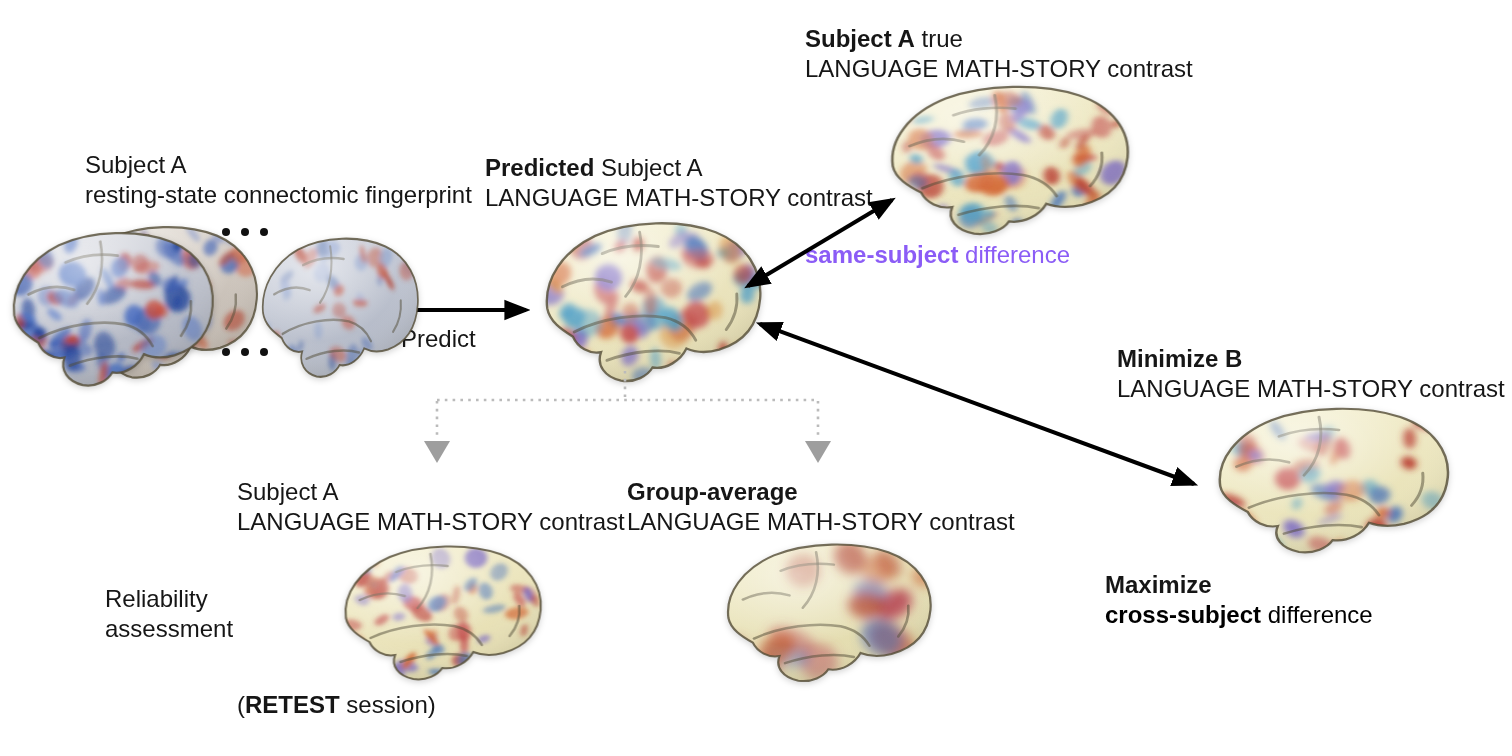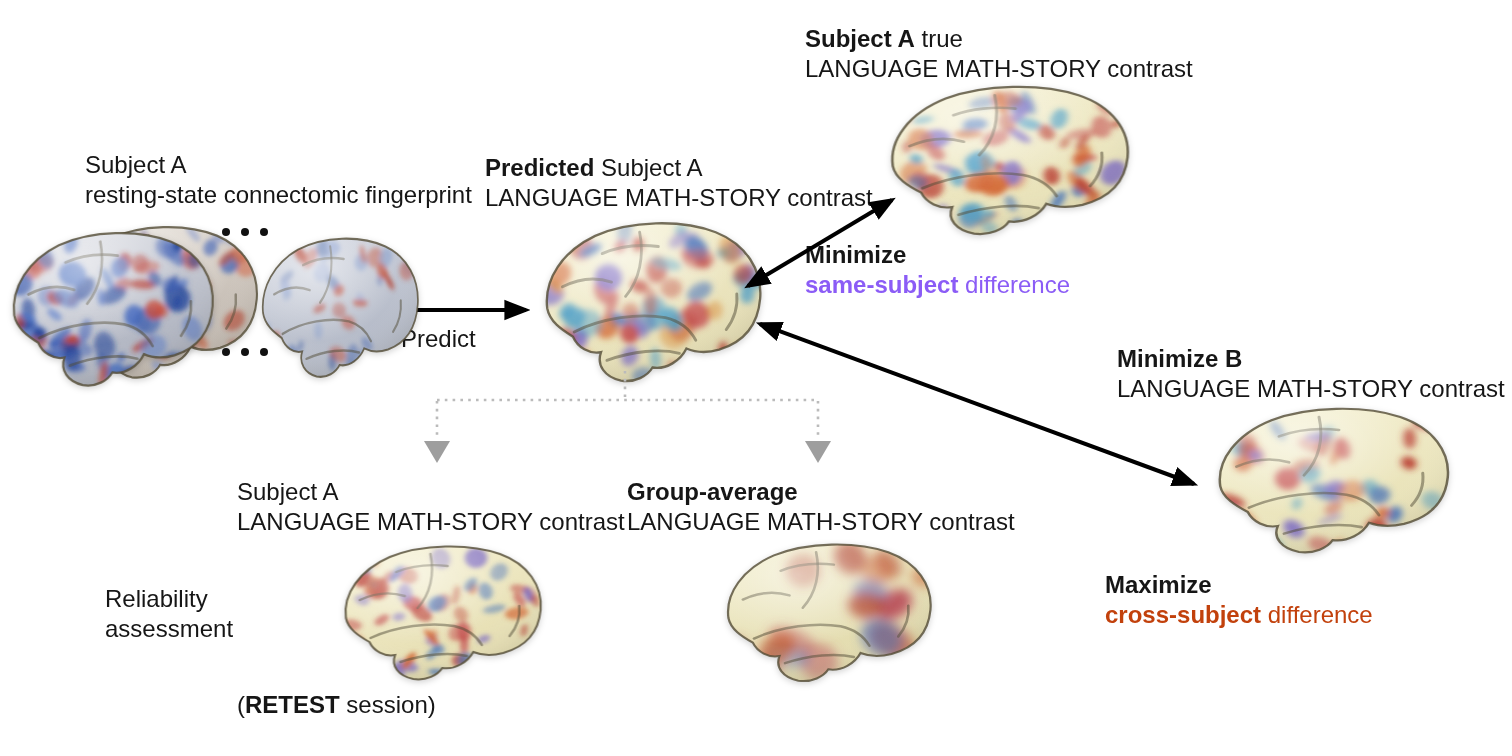--- a/index.html
+++ b/index.html
@@ -3,21 +3,21 @@
 <meta charset="utf-8">
 <style>
   html,body{margin:0;padding:0;background:#ffffff;}
   #canvas{
     position:relative;width:1512px;height:756px;background:#ffffff;overflow:hidden;
     font-family:"Liberation Sans",sans-serif;color:#161616;
   }
   .cap{position:absolute;text-align:left;font-size:24px;line-height:30px;white-space:nowrap;}
   .b{font-weight:700;}
   .blue{color:#8b5cf6;}
-  .red{color:#c2410c;}
+  .red{color:#000000;}
   
   #pos-fingerprint{left:85px;top:150px;width:500px;}
   #pos-predict{left:401px;top:324px;width:160px;}
   #pos-predicted{left:485px;top:153px;width:400px;}
   #pos-true{left:805px;top:24px;width:400px;}
   #pos-minimize{left:805px;top:240px;width:400px;}
   #pos-subjectb{left:1117px;top:344px;width:396px;}
   #pos-maximize{left:1105px;top:562px;width:400px;margin-top:8px;}
   #pos-retestlbl{left:237px;top:477px;width:400px;}
   #pos-grouplbl{left:627px;top:477px;width:400px;}
@@ -543,21 +543,20 @@
           <path d="M64,120 C86,112 110,110 126,114" fill="none" stroke="rgba(72,66,44,0.5)" stroke-width="2.4" stroke-linecap="round"></path>
           <path d="M26,58 C42,50 56,50 68,54" fill="none" stroke="rgba(72,66,44,0.5)" stroke-width="2.4" stroke-linecap="round"></path>
           <path d="M166,94 C173,85 176,74 175,64" fill="none" stroke="rgba(72,66,44,0.5)" stroke-width="2.4" stroke-linecap="round"></path>
           <path d="M60,30 C74,24 92,22 108,24" fill="none" stroke="rgba(72,66,44,0.5)" stroke-width="2.4" stroke-linecap="round"></path>
         </g>
      <path d="M13,76 C10,52 26,28 54,15 C84,2 128,1 157,12 C183,22 197,44 195,68 C193,91 180,105 160,111 C149,114 139,113 132,110 C127,120 115,128 103,126 C99,133 88,139 76,137 C62,134 55,124 59,113 C49,115 39,109 35,100 C25,94 15,87 13,76 Z" fill="url(#s-true_a)"></path>
      <path d="M13,76 C10,52 26,28 54,15 C84,2 128,1 157,12 C183,22 197,44 195,68 C193,91 180,105 160,111 C149,114 139,113 132,110 C127,120 115,128 103,126 C99,133 88,139 76,137 C62,134 55,124 59,113 C49,115 39,109 35,100 C25,94 15,87 13,76 Z" fill="none" stroke="rgba(84,76,54,0.8)" stroke-width="2"></path>
    </svg>
     </div>
   <div class="cap" id="pos-minimize">
-    <div class="b">Minimize</div>
     <div><span class="b blue">same-subject</span><span class="blue"> difference</span></div>
   </div>
 
   <div class="cap" id="pos-subjectb">
     <div class="b">Minimize B</div>
     <div>LANGUAGE MATH-STORY contrast</div>
   </div>
   <div class="brain" id="brain-b">
       <svg viewBox="0 0 200 150" preserveAspectRatio="none">
      <defs>

